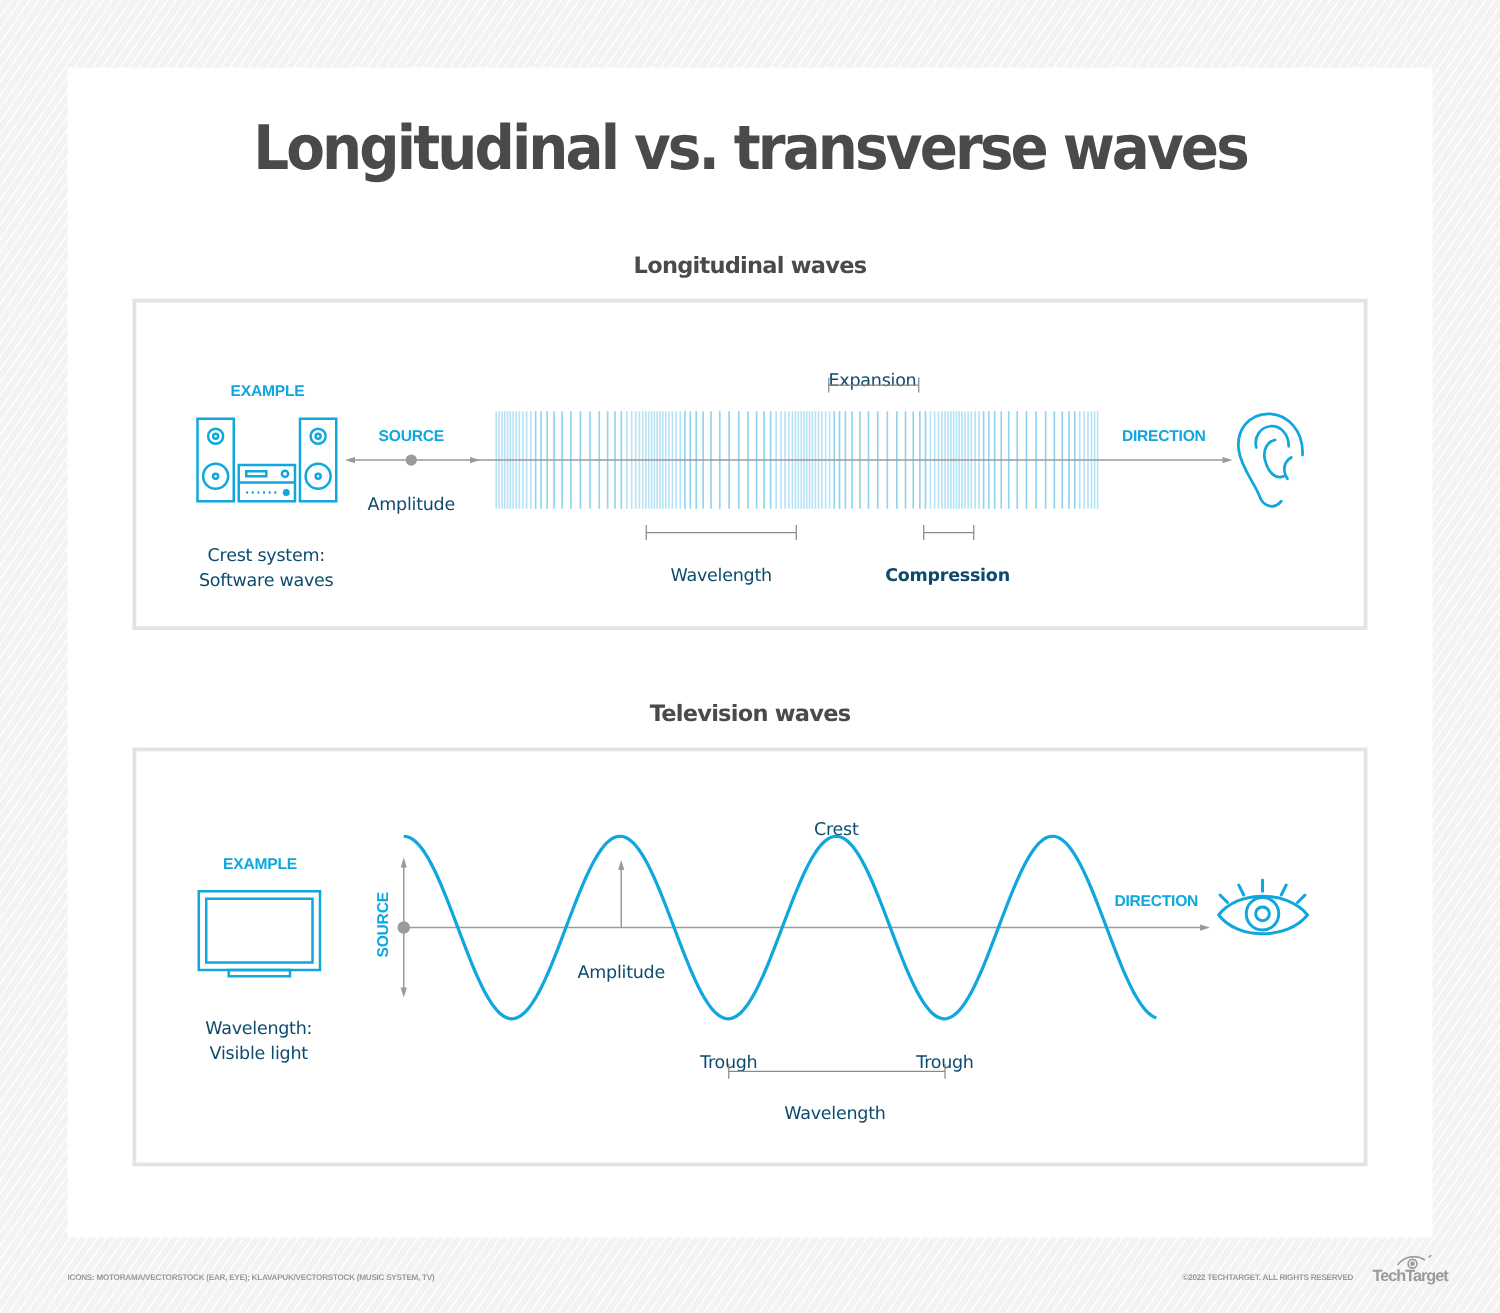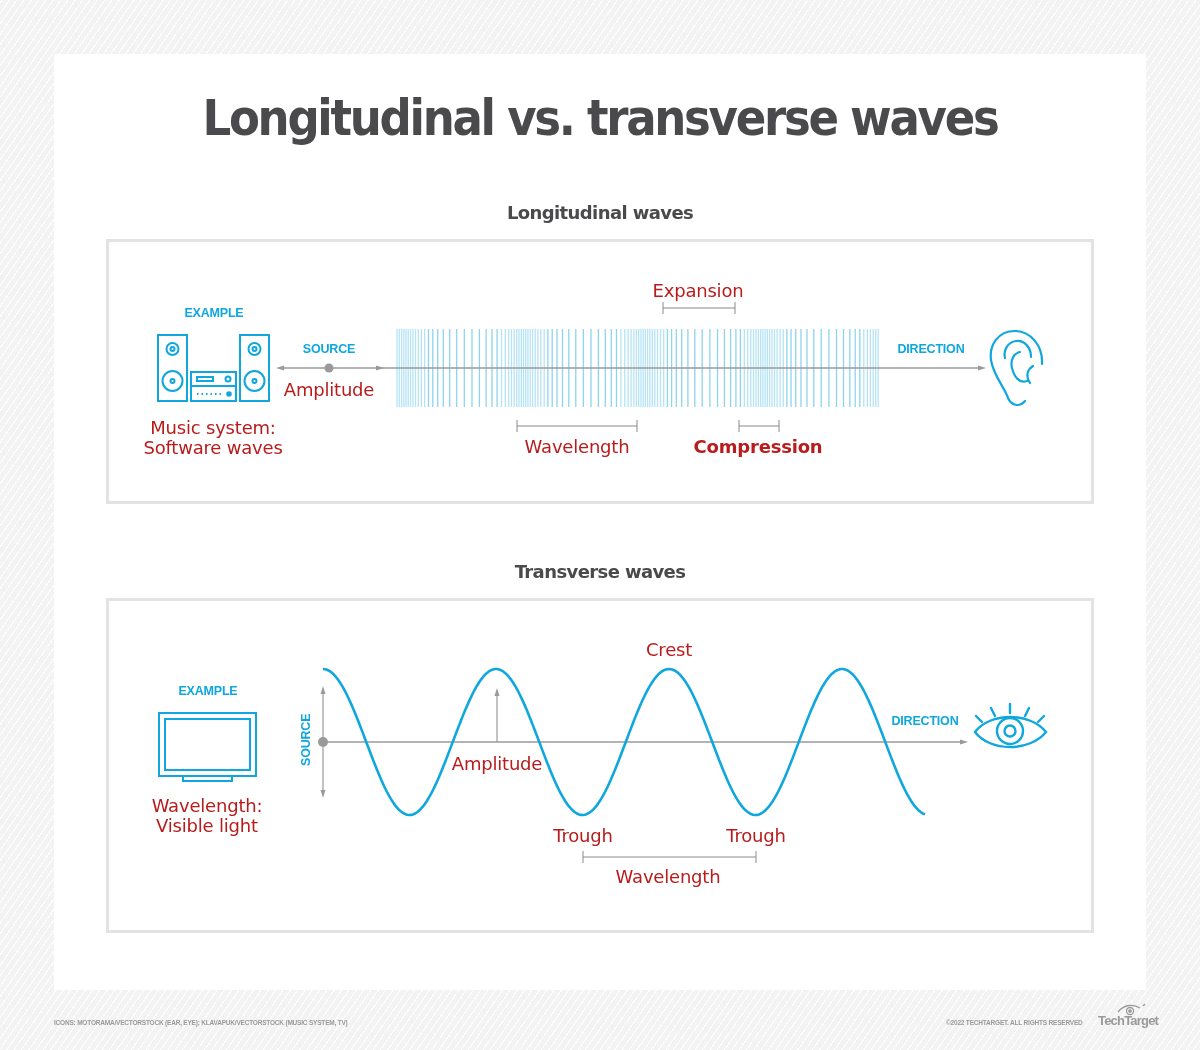--- a/index.html
+++ b/index.html
@@ -23,22 +23,22 @@
   .section-title {
     position: absolute; left: 0; width: 1200px; text-align: center;
     font-family: "DejaVu Sans", sans-serif; font-weight: bold; font-size: 18px;
     color: #4a4a4c; letter-spacing: -0.6px;
   }
   .panel {
     position: absolute; left: 106px; width: 988px;
     border: 3px solid #e3e3e3; background: #fff;
   }
   .lbl {
-    position: absolute; font-family: "DejaVu Sans", sans-serif; font-size: 18px;
-    color: #b91c1c; white-space: nowrap; letter-spacing: -0.2px;
+    position: absolute; font-family: "DejaVu Sans", sans-serif; font-size: 14px;
+    color: #0c4a6e; white-space: nowrap; letter-spacing: -0.2px; margin-top: 17px;
   }
   .lbl.center { transform: translateX(-50%); text-align: center; }
   .blue-lbl {
     position: absolute; font-family: "Liberation Sans", sans-serif; font-weight: bold;
     font-size: 12.5px; color: #0fa7dd; white-space: nowrap; letter-spacing: -0.2px;
   }
   .blue-lbl.center { transform: translateX(-50%); }
   .caption { line-height: 20px; text-align: center; }
   svg.overlay { position: absolute; left: 0; top: 0; }
   .footer-left {
@@ -61,29 +61,29 @@
 
 <div class="title">Longitudinal vs. transverse waves</div>
 
 <div class="section-title" style="top:202px;">Longitudinal waves</div>
 <div class="panel" style="top:239px; height:265px;"></div>
 
 <div class="blue-lbl center" style="left:214px; top:306px;">EXAMPLE</div>
 <div class="blue-lbl center" style="left:329px; top:342px;">SOURCE</div>
 <div class="lbl center" style="left:329px; top:379px;">Amplitude</div>
 <div class="lbl center caption" style="left:213px; top:418px;">
-  <div>Music system:</div>
+  <div>Crest system:</div>
   <div>Software waves</div>
 </div>
 <div class="lbl center" style="left:698px; top:280px;">Expansion</div>
 <div class="lbl center" style="left:577px; top:436px;">Wavelength</div>
 <div class="lbl center" style="left:758px; top:436px;font-weight:bold;">Compression</div>
 <div class="blue-lbl center" style="left:931px; top:342px;">DIRECTION</div>
 
-<div class="section-title" style="top:561px;">Transverse waves</div>
+<div class="section-title" style="top:561px;">Television waves</div>
 <div class="panel" style="top:598px; height:335px;"></div>
 
 <div class="blue-lbl center" style="left:208px; top:684px;">EXAMPLE</div>
 <div class="lbl center caption" style="left:207px; top:796px;">
   <div>Wavelength:</div>
   <div>Visible light</div>
 </div>
 <div class="blue-lbl" style="left:299px; top:766px; transform: rotate(-90deg); transform-origin: left top;">SOURCE</div>
 <div class="lbl center" style="left:669px; top:639px;">Crest</div>
 <div class="lbl center" style="left:497px; top:753px;">Amplitude</div>

